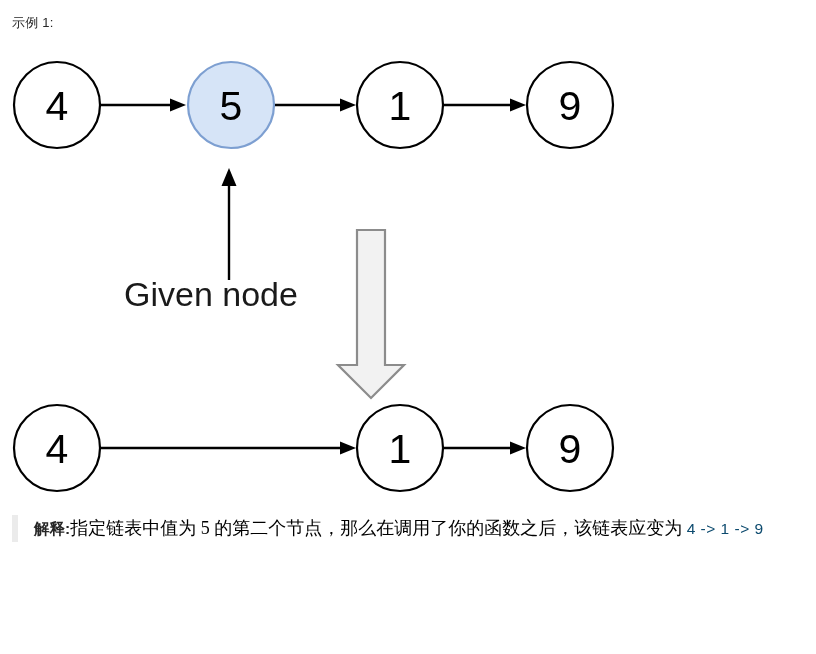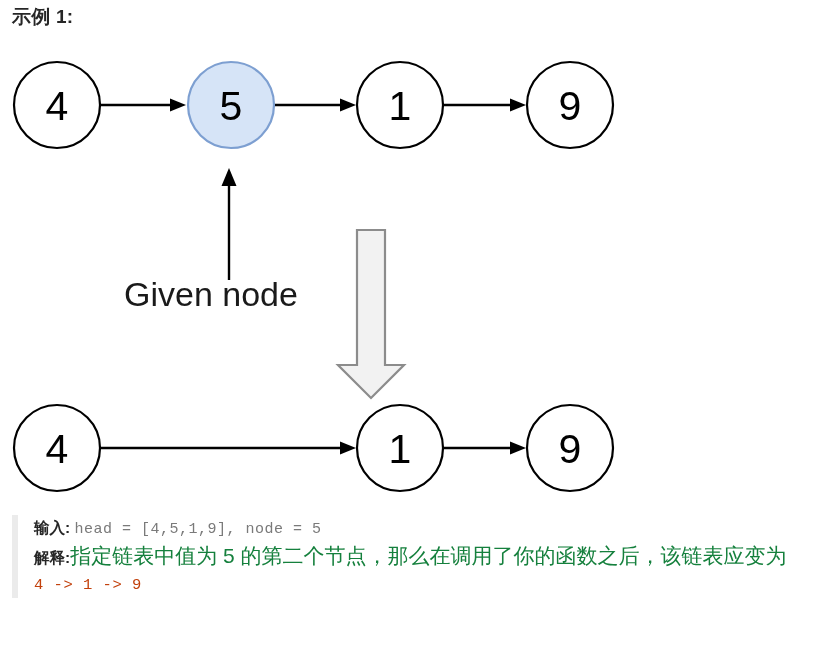--- a/index.html
+++ b/index.html
@@ -13,23 +13,23 @@
     position: relative;
     font-family: "Liberation Sans", sans-serif;
     color: #333333;
     overflow: hidden;
   }
 
   
   #example-title {
     position: absolute;
     left: 12px;
-    top: 4px;
-    font-size: 19px;
-    font-weight: bold;
+    top: 14px;
+    font-size: 13px;
+    font-weight: normal;
     color: #262626;
     letter-spacing: 0.2px;
   }
 
   
   #diagram {
     position: absolute;
     left: 0;
     top: 40px;
     width: 816px;
@@ -97,26 +97,27 @@
     font-weight: bold;
     color: #262626;
   }
   .ex-value {
     font-family: "Liberation Mono", monospace;
     color: #7a7a7a;
     font-size: 15px;
     letter-spacing: 0.5px;
   }
   .ex-note {
-    color: #15803d;
-    font-size: 21px;
+    color: #000000;
+    font-size: 18px;
+    font-family: Liberation Serif, serif;
   }
   .ex-mono-inline {
-    font-family: Liberation Mono, monospace;
-    color: #c2410c;
+    font-family: Liberation Sans, sans-serif;
+    color: #0c4a6e;
     letter-spacing: 0.5px;
   }
 </style>
 </head>
 <body>
 
 <div id="example-title">示例 1:</div>
 
 <div id="diagram">
   <svg width="816" height="470" viewBox="0 0 816 470" xmlns="http://www.w3.org/2000/svg">
@@ -195,22 +196,18 @@
       <g>
         <circle class="node-circle-white" cx="570" cy="408" r="43"></circle>
         <text class="node-text" x="570" y="409">9</text>
       </g>
     </g>
   </svg>
 </div>
 
 <div id="example-block">
 
-  <div class="ex-line">
-    <span class="ex-label">输入:</span>
-    <span class="ex-value">head = [4,5,1,9], node = 5</span>
-  </div>
 
 
   <div class="ex-line wrap">
     <span class="ex-label">解释:</span><span class="ex-note">指定链表中值为 5 的第二个节点，那么在调用了你的函数之后，该链表应变为 </span><span class="ex-mono-inline">4 -&gt; 1 -&gt; 9</span>
   </div>
 </div>
 
 </body></html>

